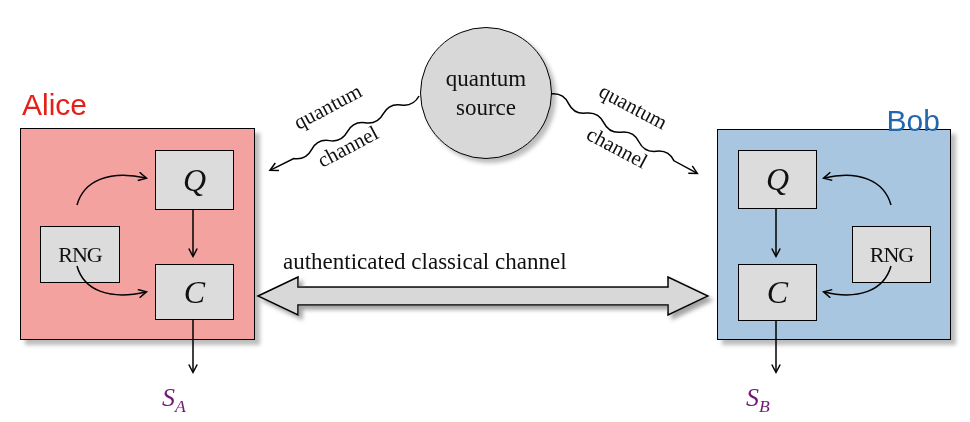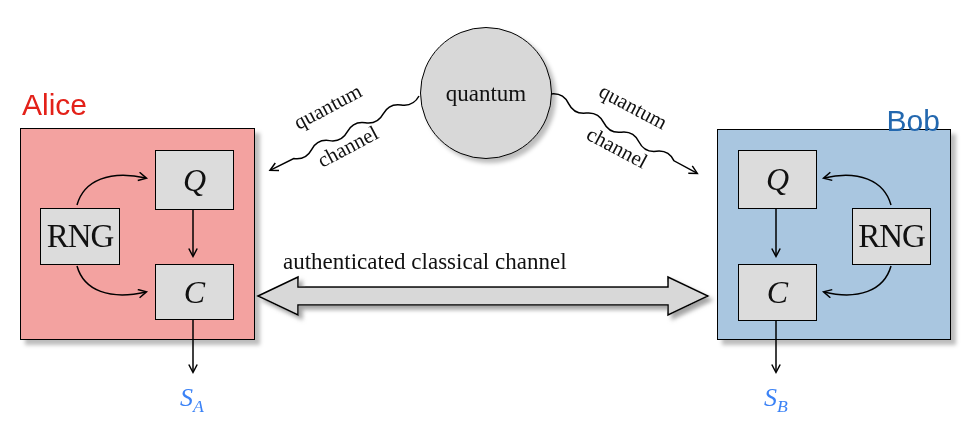--- a/index.html
+++ b/index.html
@@ -37,43 +37,43 @@
   }
   .alice-name { left:22px; top:90px; }
   .bob-name   { left:868px; top:90px; width:72px; text-align:right;margin-top:16px; }
   
   .module {
     position:absolute; border:1.5px solid #000;
     display:flex; align-items:center; justify-content:center;
     color:#111; z-index:2;
   }
   .mod-math { font-size:32px; font-style:italic; }
-  .mod-rng  { font-size:33px; letter-spacing:-1px; }
+  .mod-rng  { font-size:22px; letter-spacing:-1px;margin-top:18px; }
   .a-q   { left:155px; top:150px; width:77px; height:58px; }
   .a-rng { left:40px;  top:208px; width:78px; height:55px; }
   .a-c   { left:155px; top:264px; width:77px; height:54px; }
   .b-q   { left:738px; top:150px; width:77px; height:57px; }
   .b-rng { left:852px; top:208px; width:77px; height:55px; }
   .b-c   { left:738px; top:264px; width:77px; height:55px; }
   
   .rot-label {
     position:absolute; font-size:21px; color:#111; white-space:nowrap; z-index:4;
   }
   .lq { left:328px; top:107px; transform:translate(-50%,-50%) rotate(-28deg); }
   .lc { left:348px; top:147px; transform:translate(-50%,-50%) rotate(-28deg); }
   .rq { left:633px; top:107px; transform:translate(-50%,-50%) rotate(28deg); }
   .rc { left:617px; top:148px; transform:translate(-50%,-50%) rotate(28deg); }
   .classical-label {
     position:absolute; left:283px; top:249px; width:400px; text-align:left;
     font-size:23px; color:#111; z-index:4; white-space:nowrap;
   }
   
   .out-label {
-    position:absolute; top:383px; width:60px; text-align:center;
-    font-size:26px; font-style:italic; color:#3b82f6; z-index:4;
+    position:absolute; top:383px; width:60px; 
+    font-size:26px; font-style:italic; color:#701a75; z-index:4;
   }
   .out-a { left:162px; }
   .out-b { left:746px; }
   .out-label sub { font-size:0.68em; font-style:italic; }
 </style>
 </head>
 <body>
 
 <div class="canvas">
 
@@ -103,20 +103,21 @@
     <path d="M193,320 L193,372" fill="none" stroke="#000" stroke-width="1.5" marker-end="url(#ah)"></path>
 
     <path d="M891,205 C884,180 858,170 824,178" fill="none" stroke="#000" stroke-width="1.5" marker-end="url(#ah)"></path>
     <path d="M891,266 C884,291 858,300 824,292" fill="none" stroke="#000" stroke-width="1.5" marker-end="url(#ah)"></path>
     <path d="M776,209 L776,256" fill="none" stroke="#000" stroke-width="1.5" marker-end="url(#ah)"></path>
     <path d="M776,321 L776,372" fill="none" stroke="#000" stroke-width="1.5" marker-end="url(#ah)"></path>
   </svg>
 
   <div class="source-circle" style="background-color: rgb(216, 216, 216);">
     <span>quantum</span>
+    <span>source</span>
   </div>
 
   <span class="rot-label lq">quantum</span>
   <span class="rot-label lc">channel</span>
   <span class="rot-label rq">quantum</span>
   <span class="rot-label rc">channel</span>
 
   <div class="classical-label">authenticated classical channel</div>
 
   <div class="party-label alice-name" style="color: rgb(227, 33, 25);">Alice</div>

